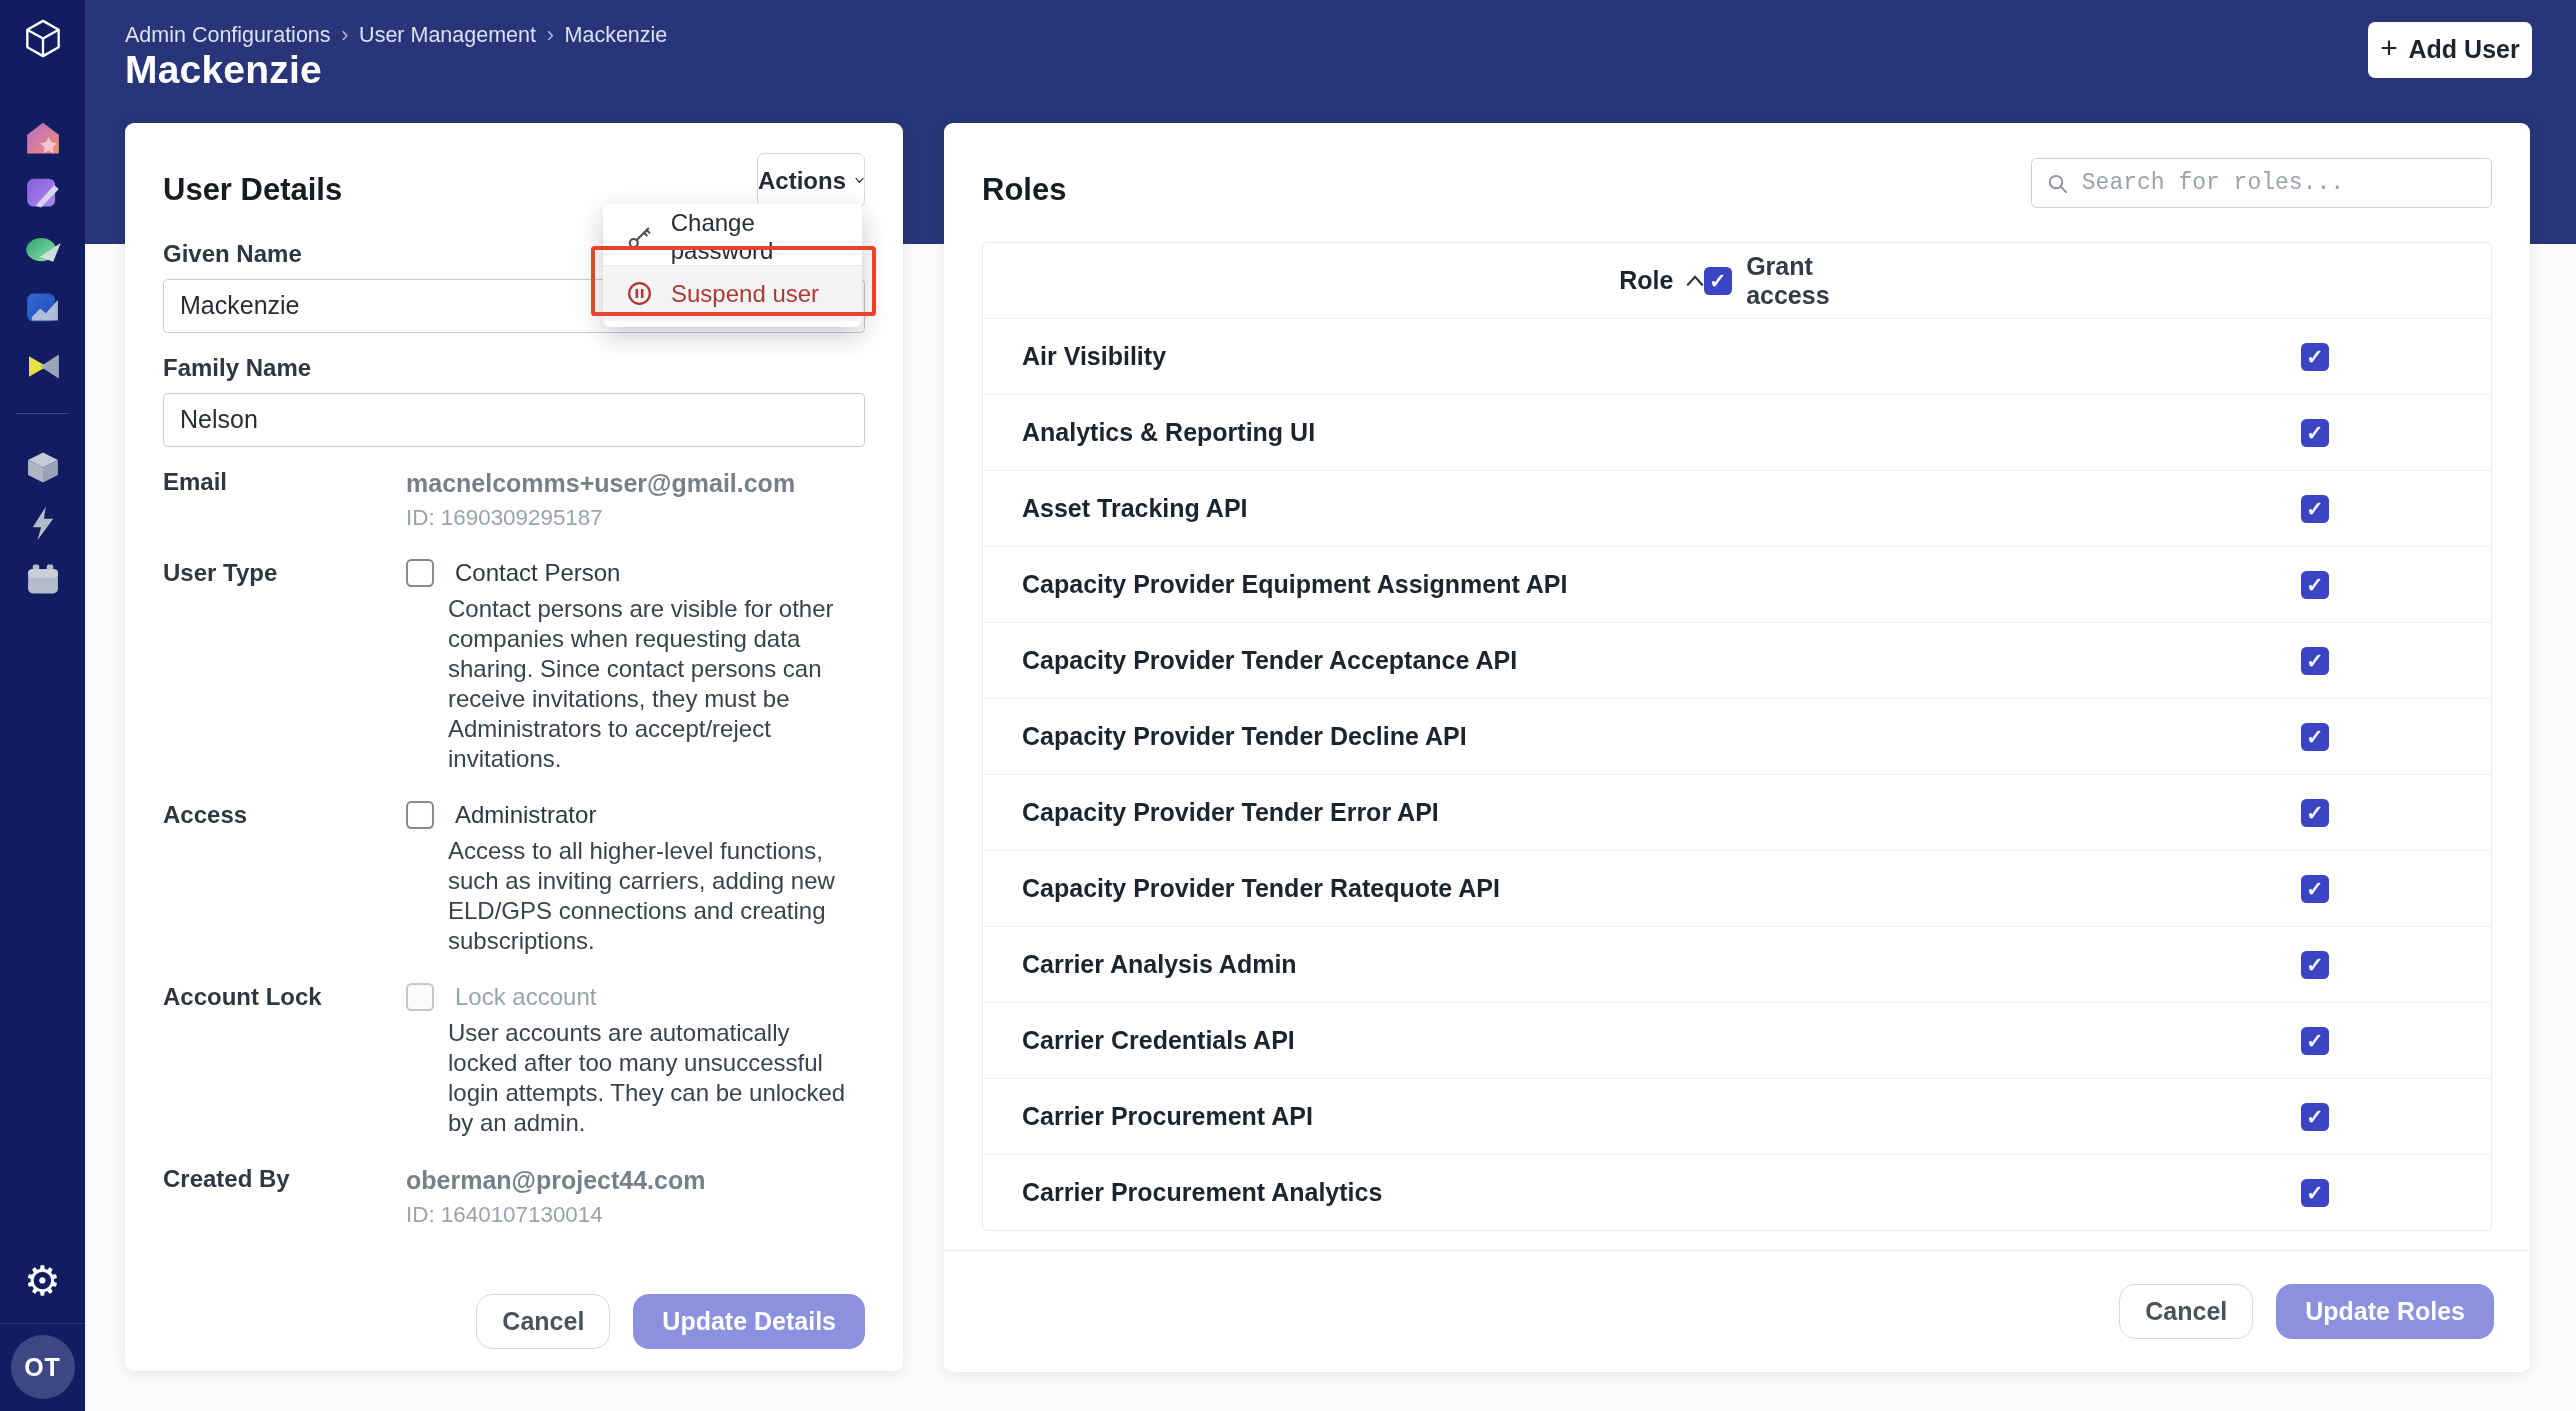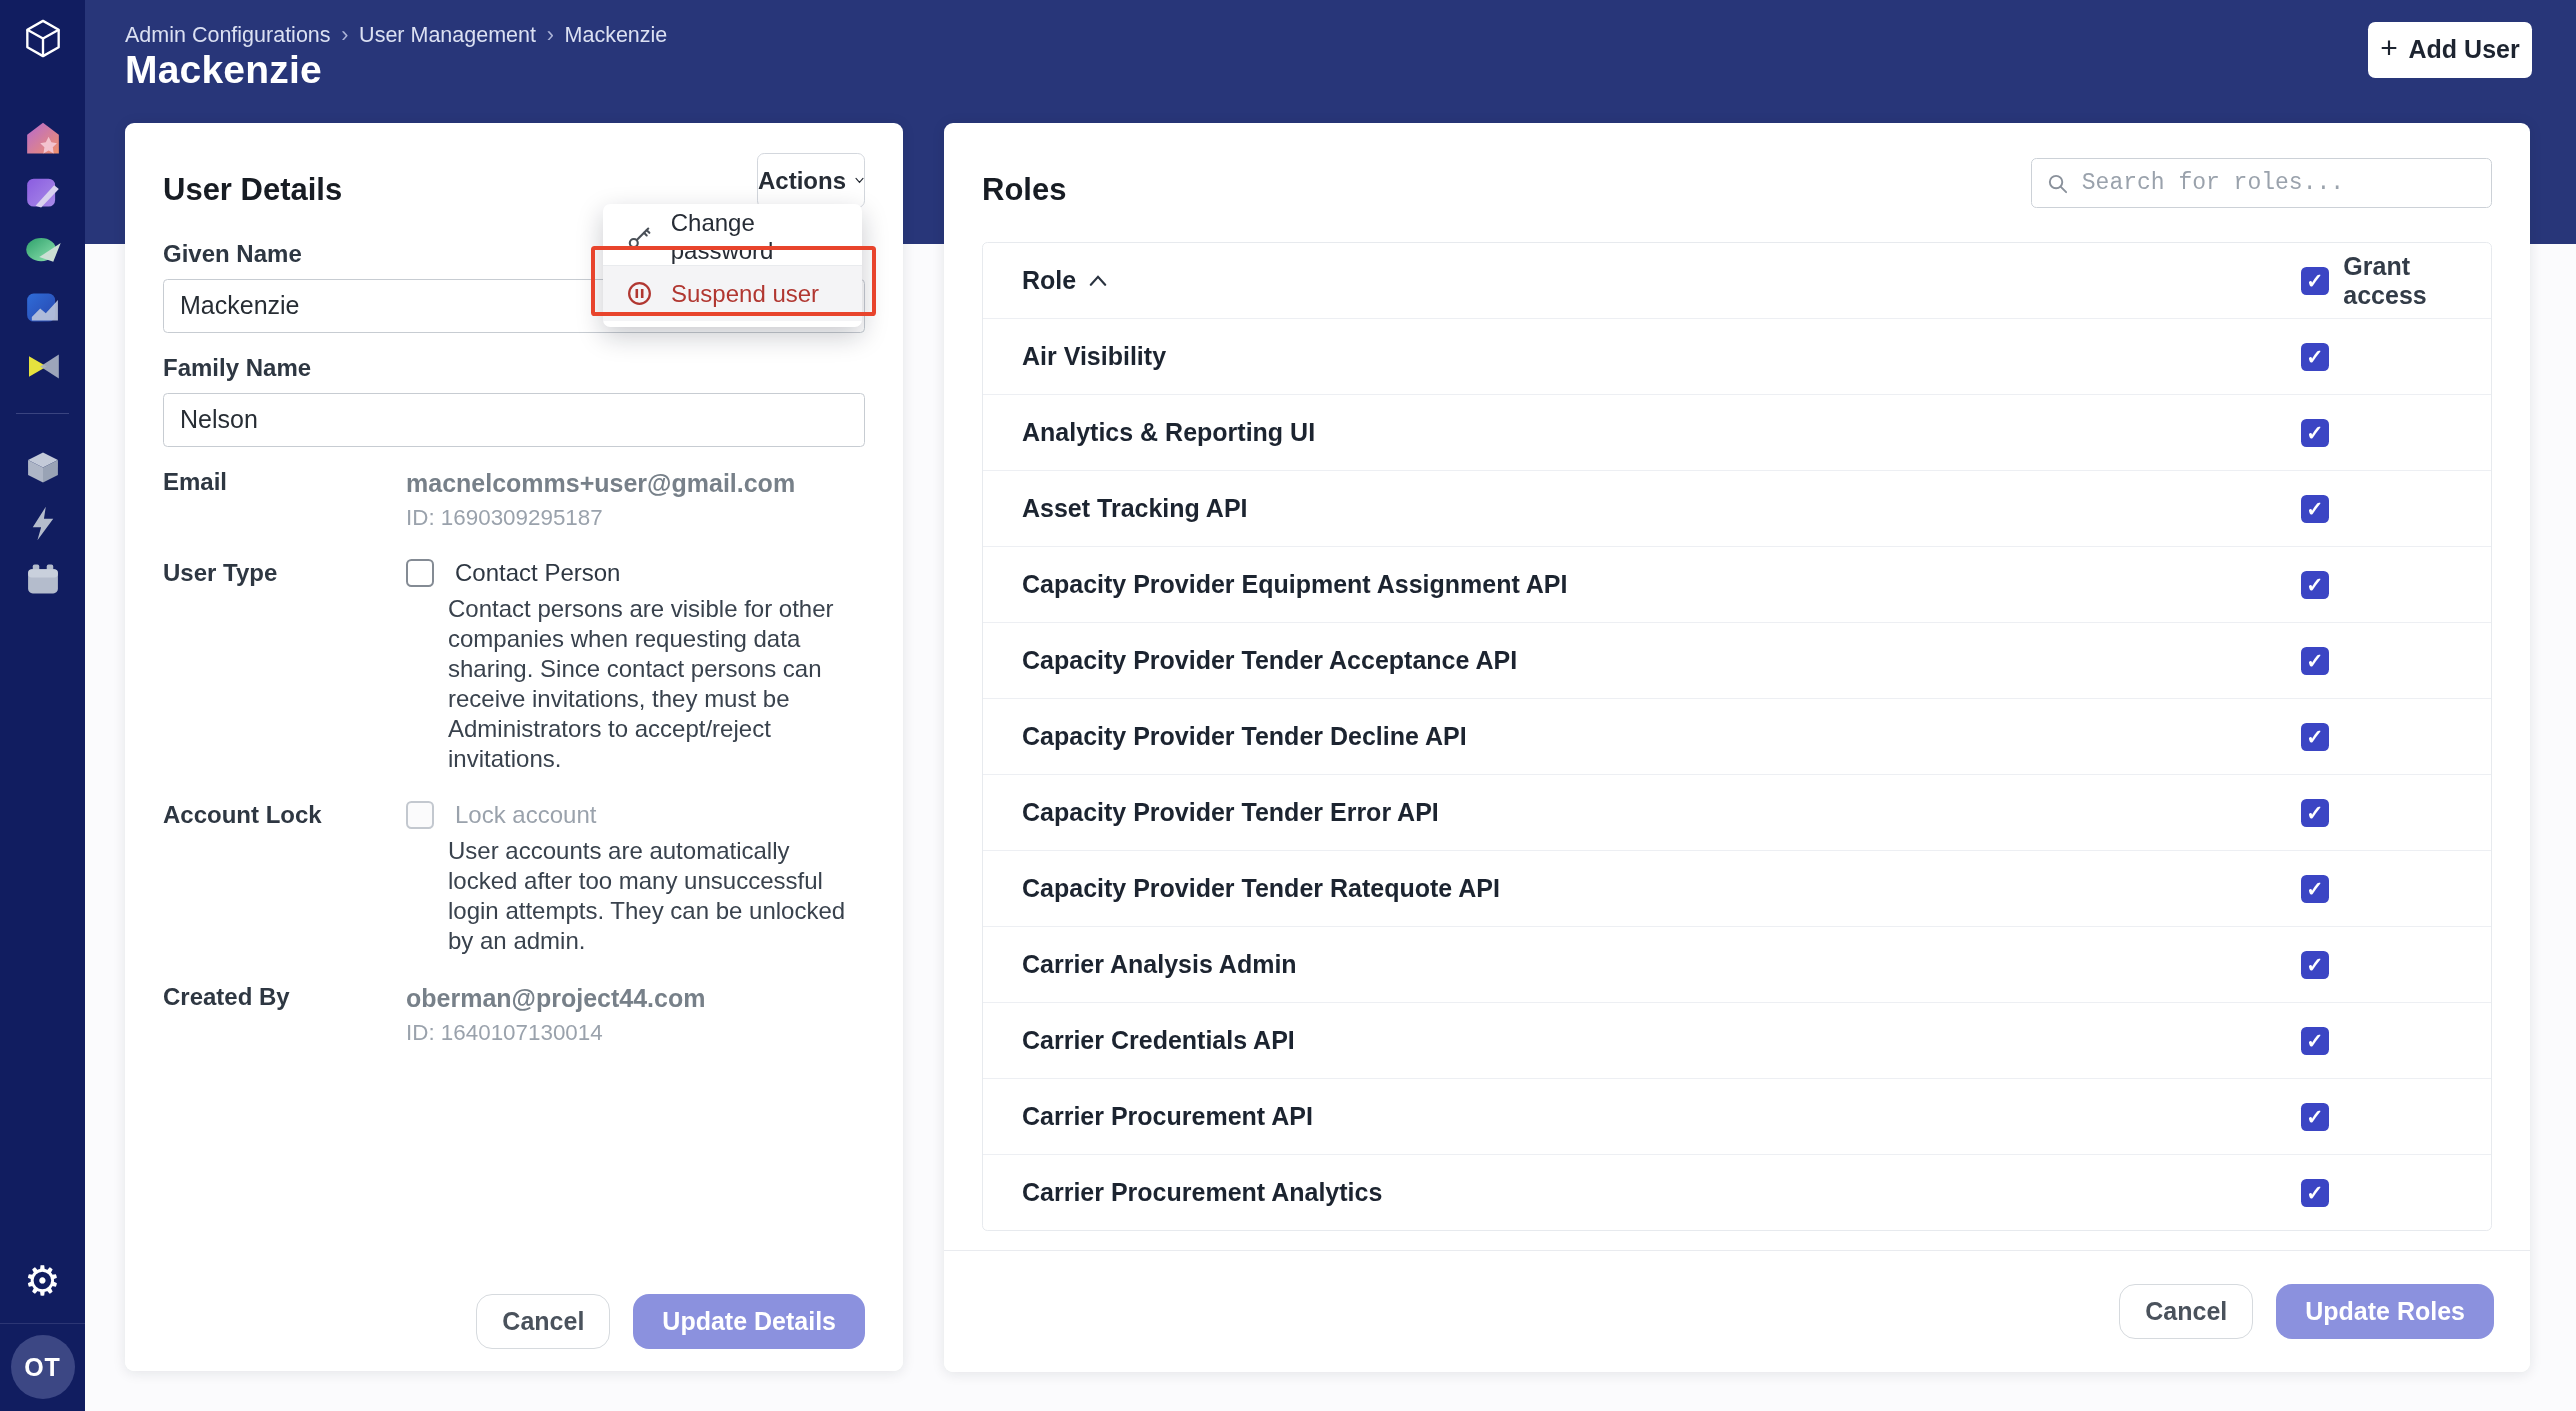--- a/index.html
+++ b/index.html
@@ -95,21 +95,21 @@
     font-family:"Liberation Sans", sans-serif; display:flex; align-items:center; justify-content:center; }
   .btn.cancel { background:#fff; border:0.9px solid #d6dade; color:#4a525c; padding:0 25px; }
   .btn.primary { background:#8b91de; border:none; color:#ffffff; padding:0 29px; }
   
   .search-box { width:461px; height:50px; border:0.9px solid #ccd1d7; border-radius:5.4px;
     display:flex; align-items:center; gap:12.5px; padding:0 14.3px; background:#fff; }
   .search-box input { border:none; outline:none; flex:1; font-size:23px; color:#0f172a;
     font-family:Liberation Mono, monospace; background:transparent; }
   .search-box input::placeholder { color:#9aa2ac; }
   .roles-table { margin-top:34px; border:0.9px solid #e7eaee; border-radius:5.4px; overflow:hidden; }
-  .rt-header { height:75px; display:flex; align-items:center; justify-content:space-between;
+  .rt-header { height:75px; display:flex; align-items:center; justify-content:center;
     padding:0 0 0 39px; }
   .rt-role-h { display:flex; align-items:center; gap:12.5px; font-size:25px; font-weight:bold; color:#1c2430; cursor:pointer; }
   .col-grant { width:190px; display:flex; align-items:center; gap:14.3px; flex:0 0 auto; }
   .grant-label { font-size:25px; color:#333c48; font-weight:bold; }
   .rt-row { height:76px; display:flex; align-items:center; justify-content:space-between;
     padding-left:39px; border-top:0.9px solid #edeff3; }
   .rt-name { font-size:25px; font-weight:bold; color:#1c2430; }
   .roles-footer {
     position:absolute; left:0; right:0; bottom:0; height:122px; background:#fff;
     border-top:0.9px solid #e9ebef; display:flex; align-items:center; justify-content:flex-end;
@@ -278,20 +278,30 @@
         <div class="field-label">User Type</div>
         <div>
           <div class="cb-line">
             <span class="cb un"></span>
             <span class="cb-label">Contact Person</span>
           </div>
           <div class="desc">Contact persons are visible for other companies when requesting data sharing. Since contact persons can receive invitations, they must be Administrators to accept/reject invitations.</div>
         </div>
       </div>
 
+      <div class="field-row">
+        <div class="field-label">Access</div>
+        <div>
+          <div class="cb-line">
+            <span class="cb un"></span>
+            <span class="cb-label">Administrator</span>
+          </div>
+          <div class="desc">Access to all higher-level functions, such as inviting carriers, adding new ELD/GPS connections and creating subscriptions.</div>
+        </div>
+      </div>
 
       <div class="field-row">
         <div class="field-label">Account Lock</div>
         <div>
           <div class="cb-line">
             <span class="cb dis"></span>
             <span class="cb-label dis">Lock account</span>
           </div>
           <div class="desc">User accounts are automatically locked after too many unsuccessful login attempts. They can be unlocked by an admin.</div>
         </div>

